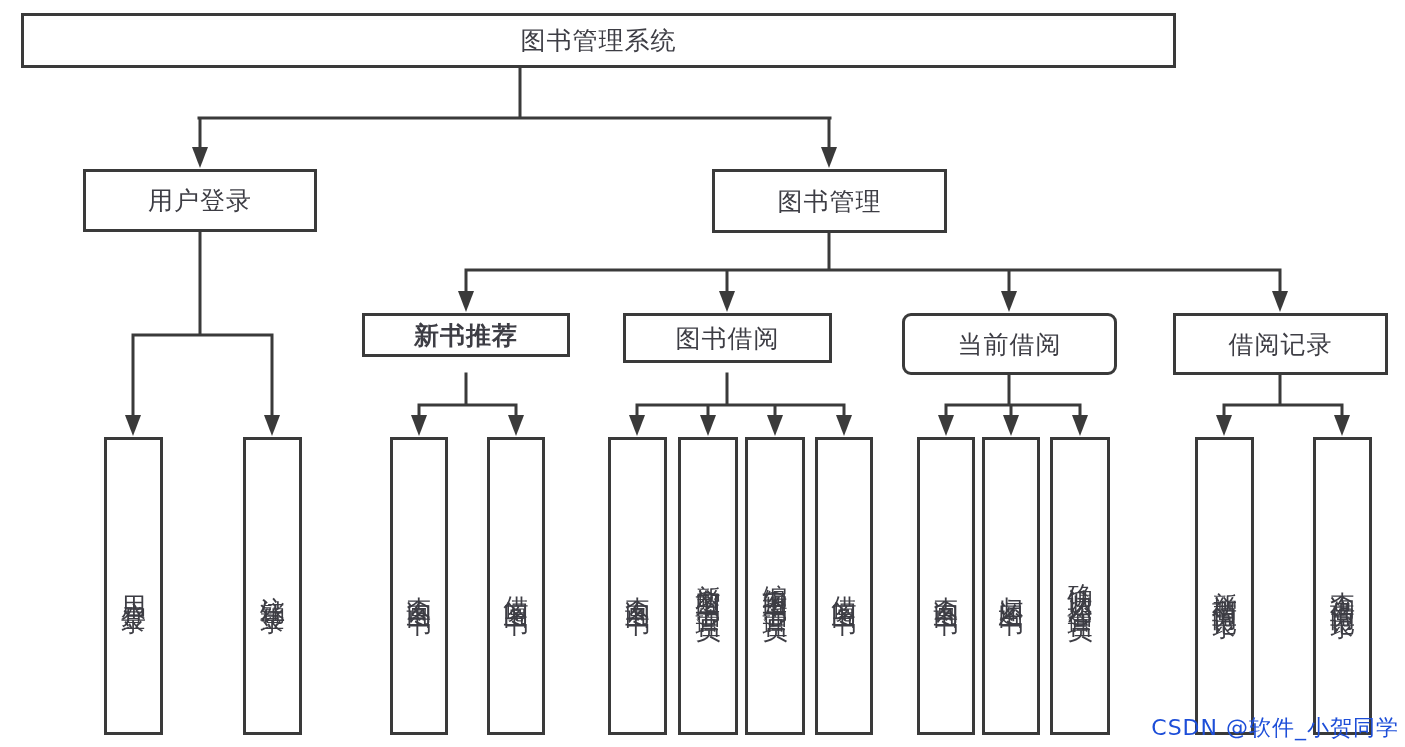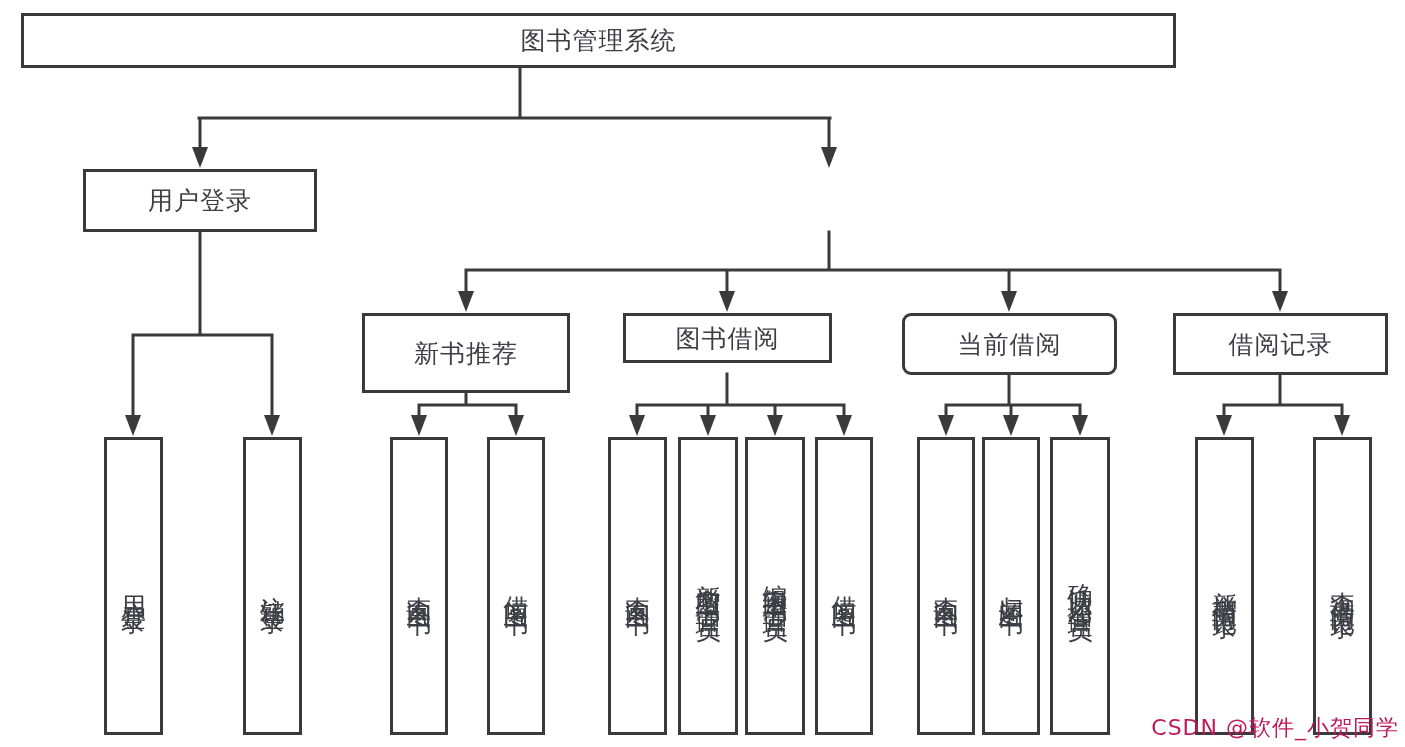--- a/index.html
+++ b/index.html
@@ -37,21 +37,21 @@
     text-orientation: mixed;
     font-size: 25px;
     letter-spacing: 5px;
     line-height: 1;
     white-space: nowrap;
   }
   
   #root-box      { left: 21px;   top: 13px;  width: 1155px; height: 55px; }
   #user-login    { left: 83px;   top: 169px; width: 234px; height: 63px; }
   #book-mgmt     { left: 712px;  top: 169px; width: 235px; height: 64px; }
-  #sec-newbook   { left: 362px;  top: 313px; width: 208px; height: 80px; }
+  #sec-newbook   { left: 362px;  top: 313px; width: 208px; height: 44px; font-weight: bold; }
   #sec-borrow    { left: 623px;  top: 313px; width: 209px; height: 50px; }
   #sec-current   { left: 902px;  top: 313px; width: 215px; height: 62px; border-radius: 9px; }
   #sec-records   { left: 1173px; top: 313px; width: 215px; height: 62px; justify-content: center; }
   .leaf { top: 437px; height: 298px; }
   #leaf-ul-0 { left: 104px;  width: 59px; }
   #leaf-ul-1 { left: 243px;  width: 59px; }
   #leaf-nb-0 { left: 390px;  width: 58px; }
   #leaf-nb-1 { left: 487px;  width: 58px; }
   #leaf-bw-0 { left: 608px;  width: 59px; }
   #leaf-bw-1 { left: 678px;  width: 60px; }
@@ -60,21 +60,21 @@
   #leaf-cu-0 { left: 917px;  width: 58px; }
   #leaf-cu-1 { left: 982px;  width: 58px; }
   #leaf-cu-2 { left: 1050px; width: 60px; }
   #leaf-re-0 { left: 1195px; width: 59px; }
   #leaf-re-1 { left: 1313px; width: 59px; }
   #watermark {
     position: absolute;
     right: 6px;
     bottom: 4px;
     font-size: 22px;
-    color: #be185d;
+    color: #1d4ed8;
     letter-spacing: 1px;
     white-space: nowrap;
   }
 </style>
 </head>
 <body>
 
 <div id="canvas">
 
   <svg class="wires" viewBox="0 0 1405 747" xmlns="http://www.w3.org/2000/svg">
@@ -116,20 +116,23 @@
       <polygon points="1342,436 1334,415 1350,415"></polygon>
     </g>
   </svg>
 
   <div class="node" id="root-box">
     <span class="h-label">图书管理系统</span>
   </div>
 
   <div class="node" id="user-login">
     <span class="h-label">用户登录</span>
+  </div>
+  <div class="node" id="book-mgmt">
+    <span class="h-label">图书管理</span>
   </div>
 
   <div class="node" id="sec-newbook">
     <span class="h-label">新书推荐</span>
   </div>
   <div class="node" id="sec-borrow">
     <span class="h-label">图书借阅</span>
   </div>
   <div class="node" id="sec-current">
     <span class="h-label">当前借阅</span>

